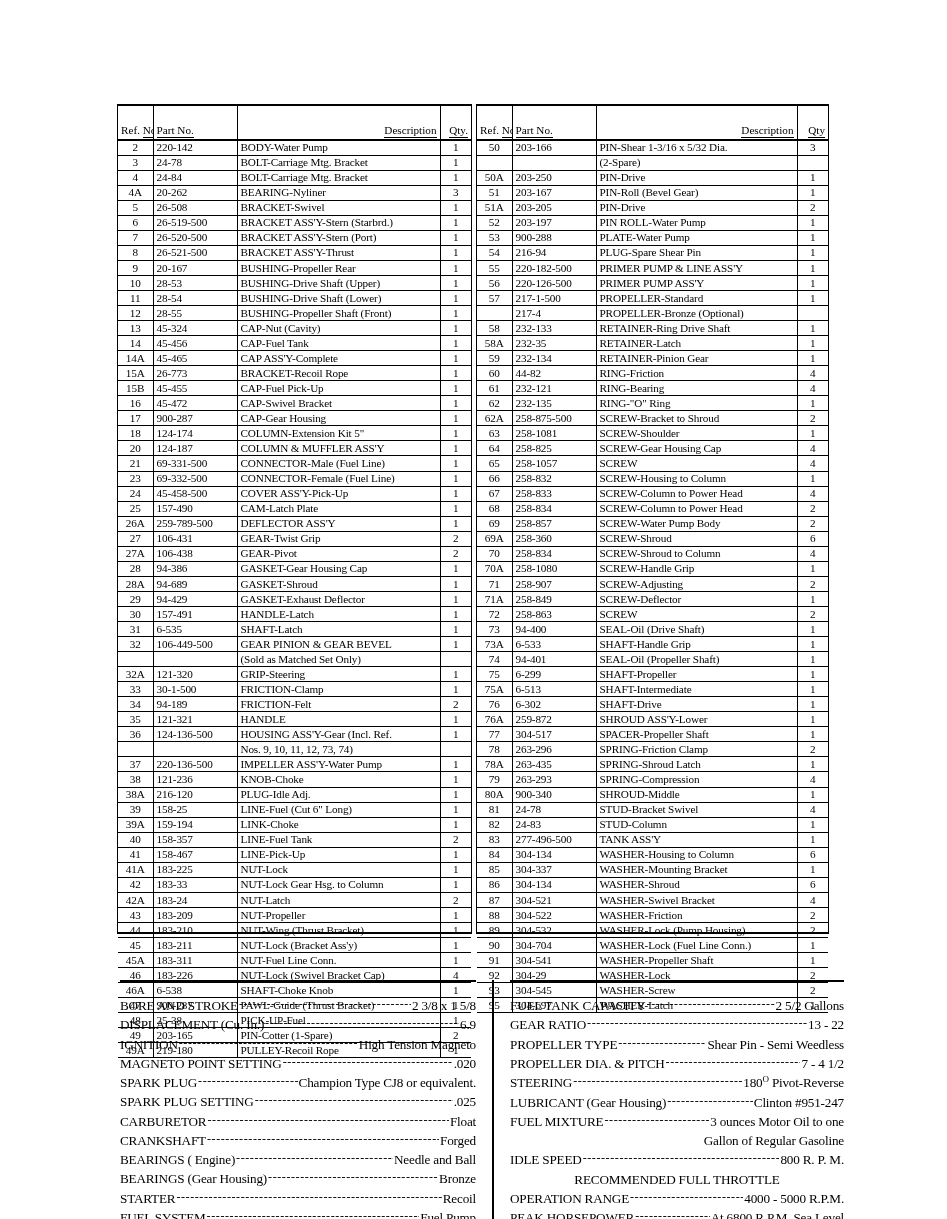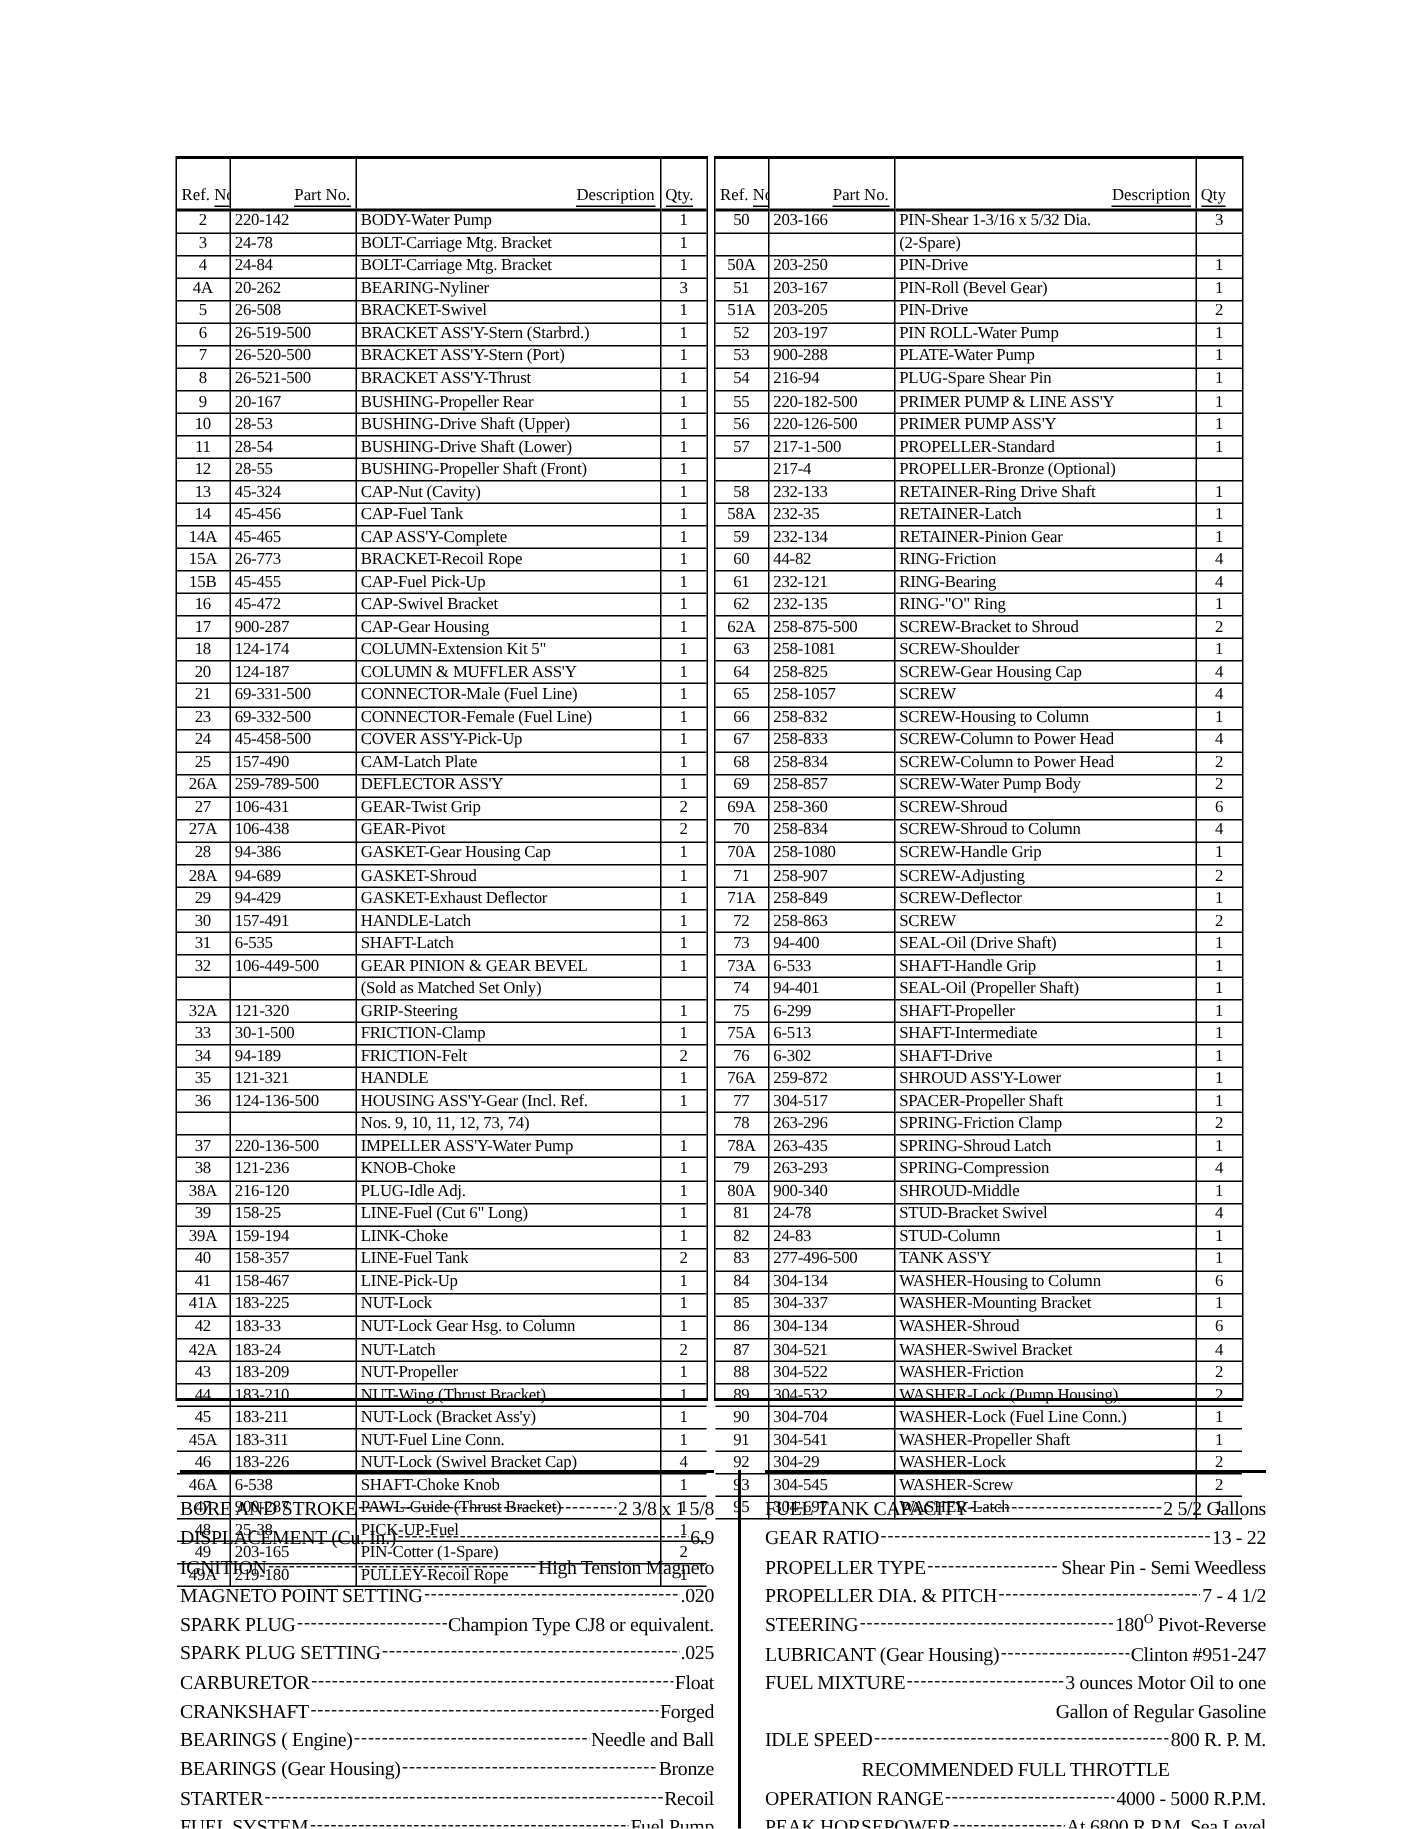--- a/index.html
+++ b/index.html
@@ -77,23 +77,23 @@
   table.parts th:last-child,
   table.parts td:last-child  { border-right: none; }
 
   .hdr-inner {
     display: inline-block;
     border-bottom: 1.4px solid #000;
     padding-bottom: 0px;
     line-height: 1.05;
   }
   .hdr-ref { text-align: left; padding-left: 1px; }
-  .hdr-part { text-align: right; }
+  .hdr-part { text-align: left; }
   .hdr-desc { text-align: right; }
-  .hdr-qty  { text-align: left; }
+  .hdr-qty  { text-align: right; }
   .hdr-stack { display: block; text-align: left; line-height: 1.12; }
   .hdr-stack span:first-child { border-bottom: none; }
 
   td.ref  { text-align: center; letter-spacing: -0.1px; }
   td.part { text-align: left;  padding-left: 5px; letter-spacing: -0.15px; }
   td.desc { text-align: left;  padding-left: 6px; letter-spacing: -0.15px; }
   td.qty  { text-align: center; }
 
   
   #spec-area {

